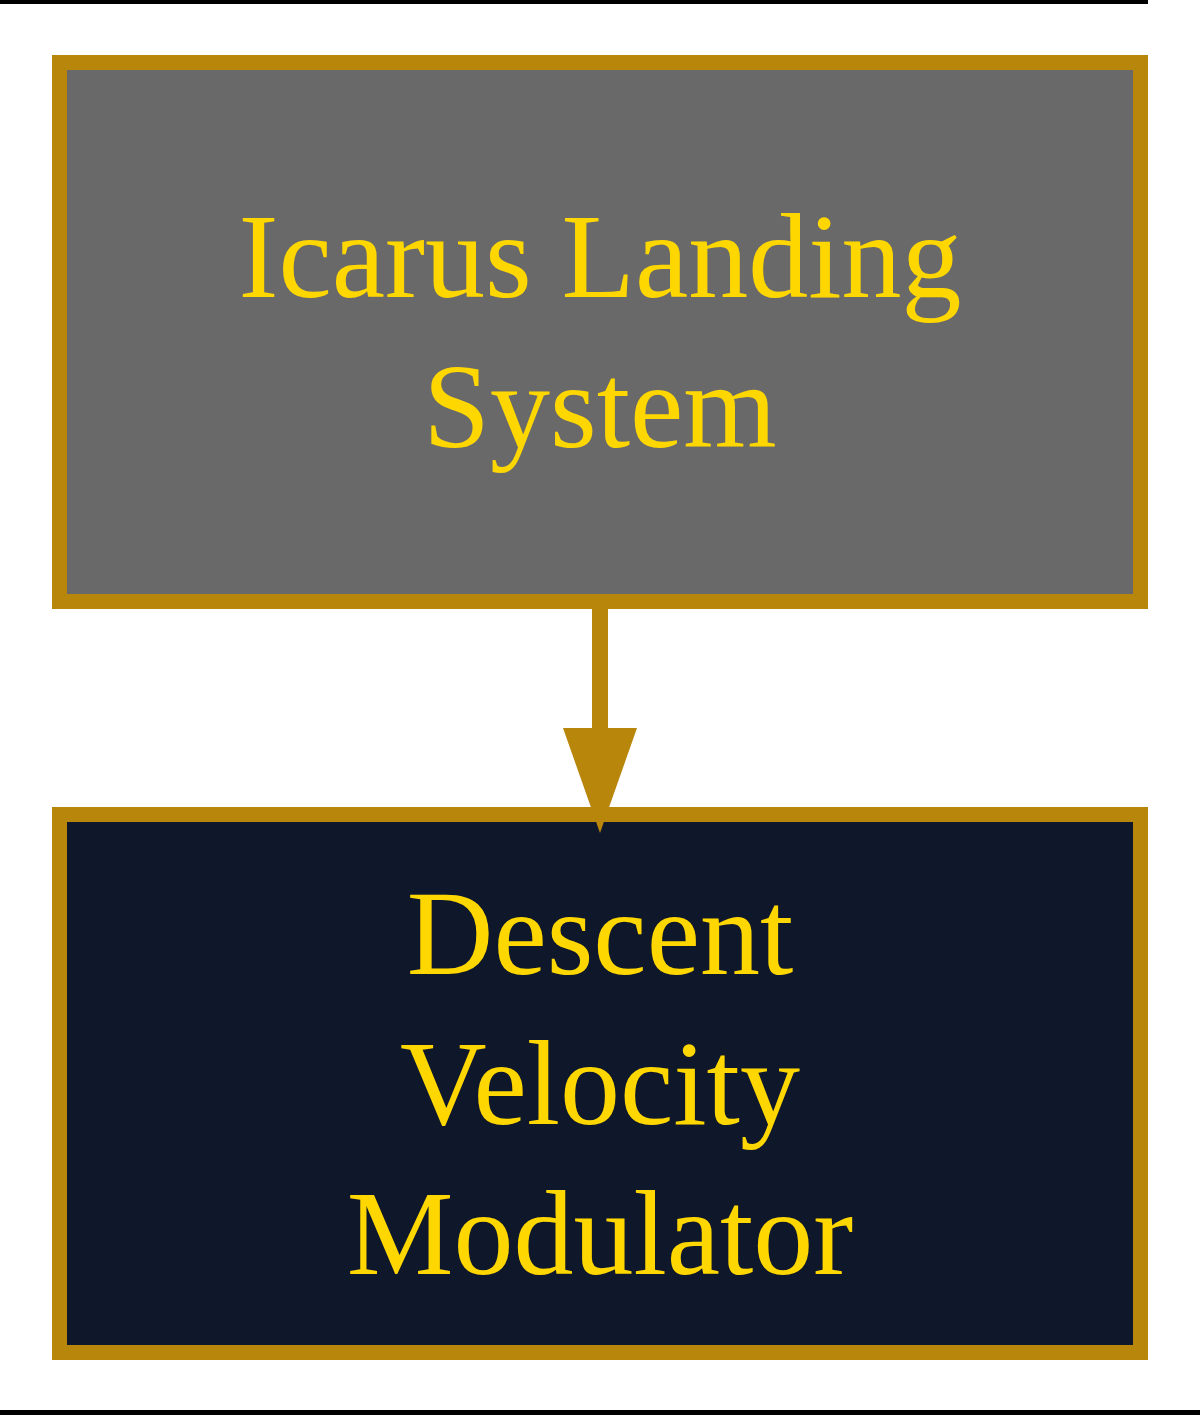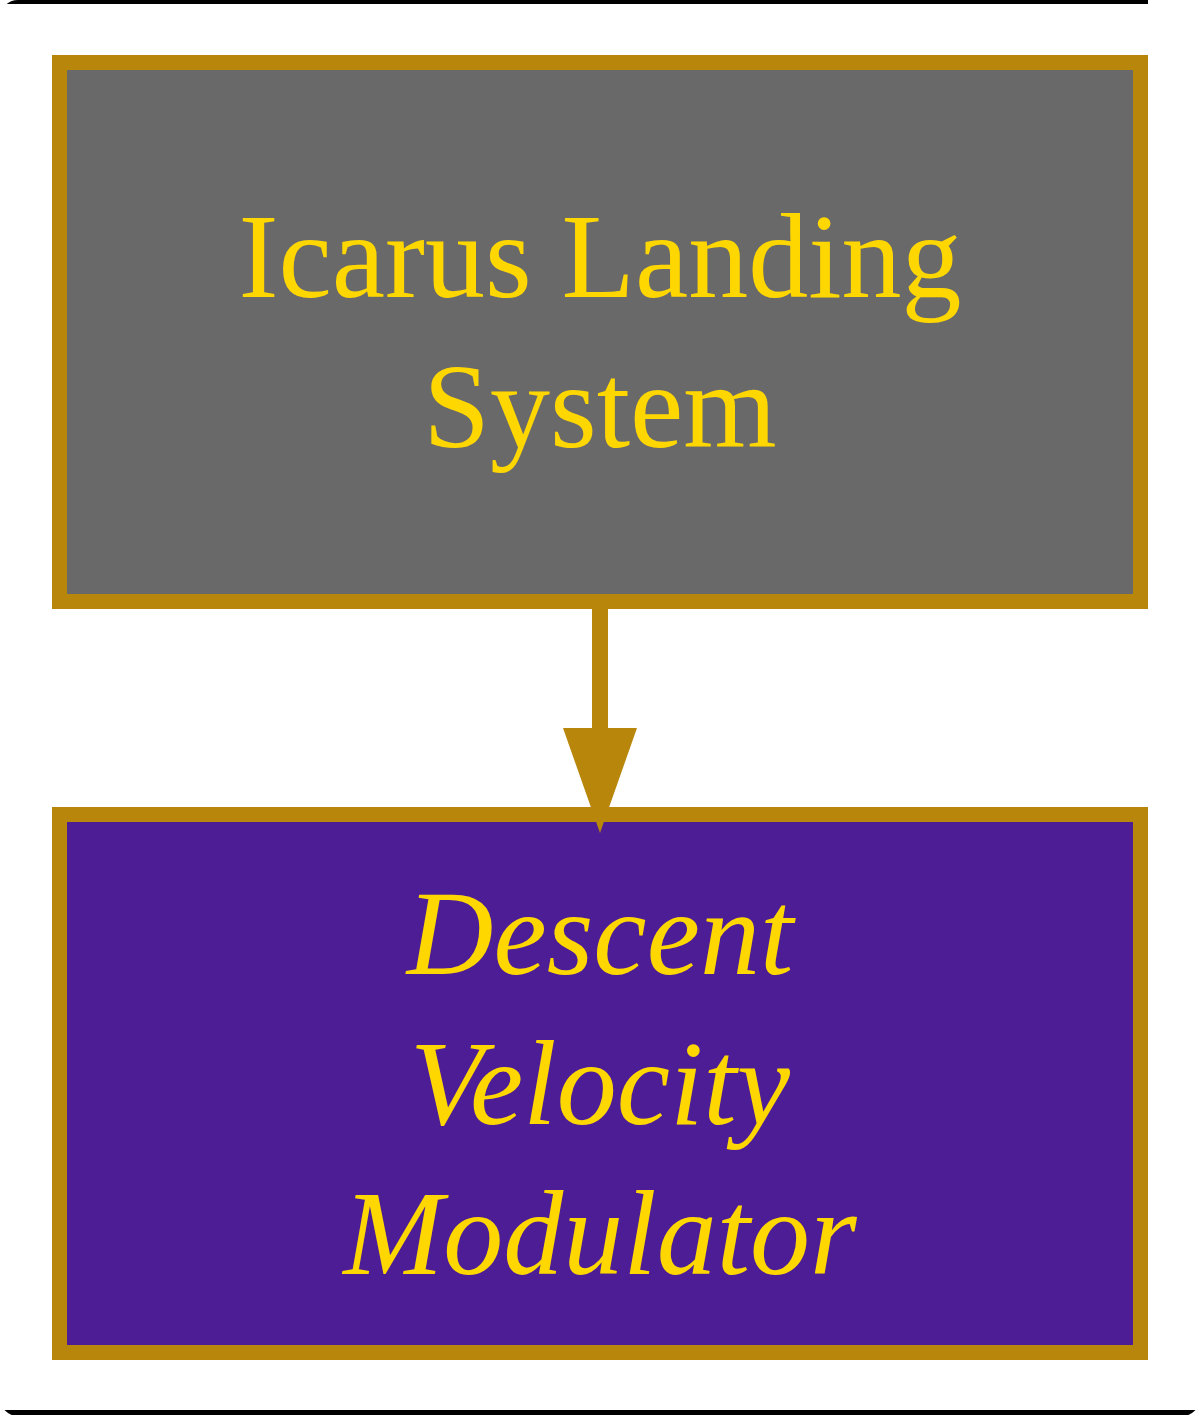--- a/index.html
+++ b/index.html
@@ -7,21 +7,20 @@
     padding: 0;
     background: #ffffff;
   }
   #canvas {
     position: relative;
     width: 1200px;
     height: 1416px;
     background: #ffffff;
     overflow: hidden;
     font-family: "Liberation Serif", "DejaVu Serif", serif;
-    border-radius: 18px;
   }
   .frame-bar {
     position: absolute;
     background: #000000;
   }
   #frame-bar-top {
     left: 0;
     top: 0;
     width: 1148px;
     height: 4px;
@@ -72,21 +71,21 @@
 
 <div id="canvas">
 
   <div id="frame-bar-top" class="frame-bar" style="background: rgb(0, 0, 0);"></div>
 
   <div id="node-top" class="node" style="background: rgb(105, 105, 105); border-color: rgb(184, 134, 11); color: rgb(255, 215, 0);">
     <span>Icarus Landing
 System</span>
   </div>
 
-  <div id="node-bottom" class="node" style="background: #4c1d95; border-color: rgb(184, 134, 11); color: rgb(255, 215, 0); font-style: italic;">
+  <div id="node-bottom" class="node" style="background: #0f172a; border-color: rgb(184, 134, 11); color: rgb(255, 215, 0);">
     <span>Descent
 Velocity
 Modulator</span>
   </div>
 
   <svg id="edge-layer" viewBox="0 0 1200 1416">
     <rect x="592" y="596" width="16" height="144" fill="#b8860b"></rect>
     <polygon points="563,728 637,728 600,833" fill="#b8860b"></polygon>
   </svg>
 

